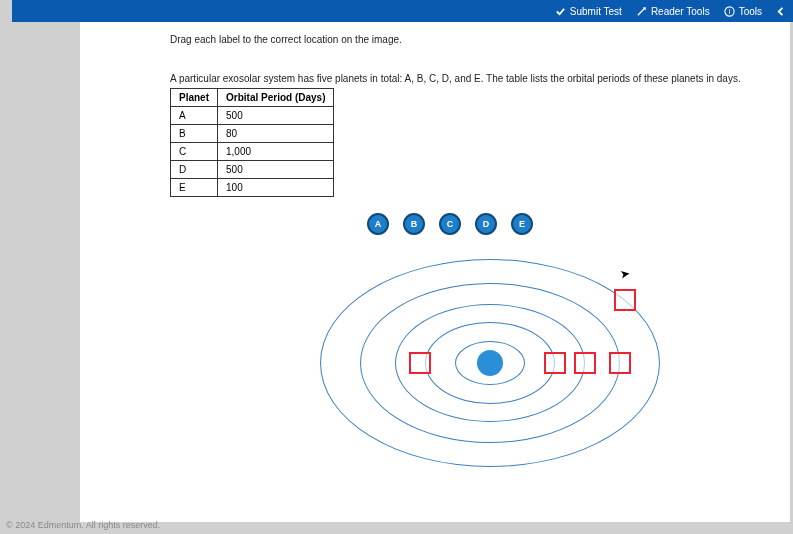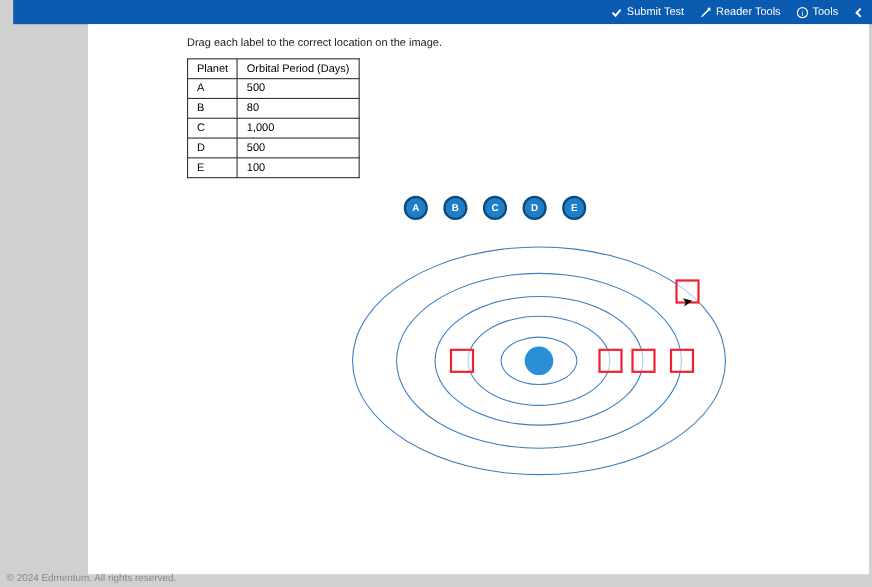--- a/index.html
+++ b/index.html
@@ -40,38 +40,38 @@
       background: #fff;
       margin: 0 0 0 80px;
       width: 710px;
       height: 500px;
       padding: 12px 20px 0 90px;
       position: relative;
     }
     .instr {
       font-size: 10px;
       color: #222;
-      margin-bottom: 8px;
+      margin-bottom: 28px;
     }
     .subinstr {
       font-size: 10px;
       color: #222;
       margin-bottom: 4px;
     }
     table.data {
       border-collapse: collapse;
       font-size: 10px;
       margin-bottom: 16px;
     }
     table.data th, table.data td {
       border: 1px solid #333;
       padding: 3px 8px;
       text-align: left;
     }
-    table.data th { font-weight: normal; }
+    table.data th { font-weight: bold; }
     .move-instr {
       font-size: 10px;
       color: #222;
       margin-bottom: 12px;
     }
     .tokens {
       display: flex;
       gap: 14px;
       justify-content: center;
       margin-left: -40px;
@@ -178,20 +178,21 @@
       <svg viewBox="0 0 12 12" width="11" height="11">
           <path d="M7 2 L3 6 L7 10" stroke="#fff" stroke-width="2" fill="none"></path>
         </svg>
     </span>
   </div>
 </div>
 
 <div class="content-wrap">
 
   <p class="instr">Drag each label to the correct location on the image.</p>
+  <p class="subinstr">A particular exosolar system has five planets in total: A, B, C, D, and E. The table lists the orbital periods of these planets in days.</p>
 
   <table class="data">
     <tbody>
         <tr>
       <th>Planet</th>
       <th>Orbital Period (Days)</th>
     </tr>
     <tr>
           <td>A</td>
           <td>500</td>

